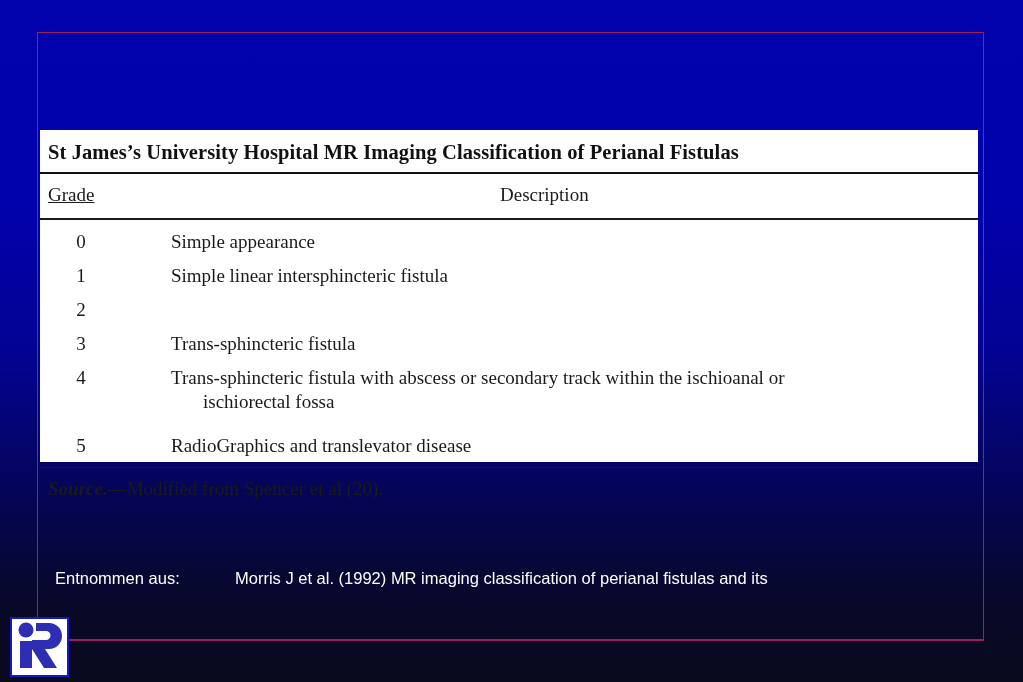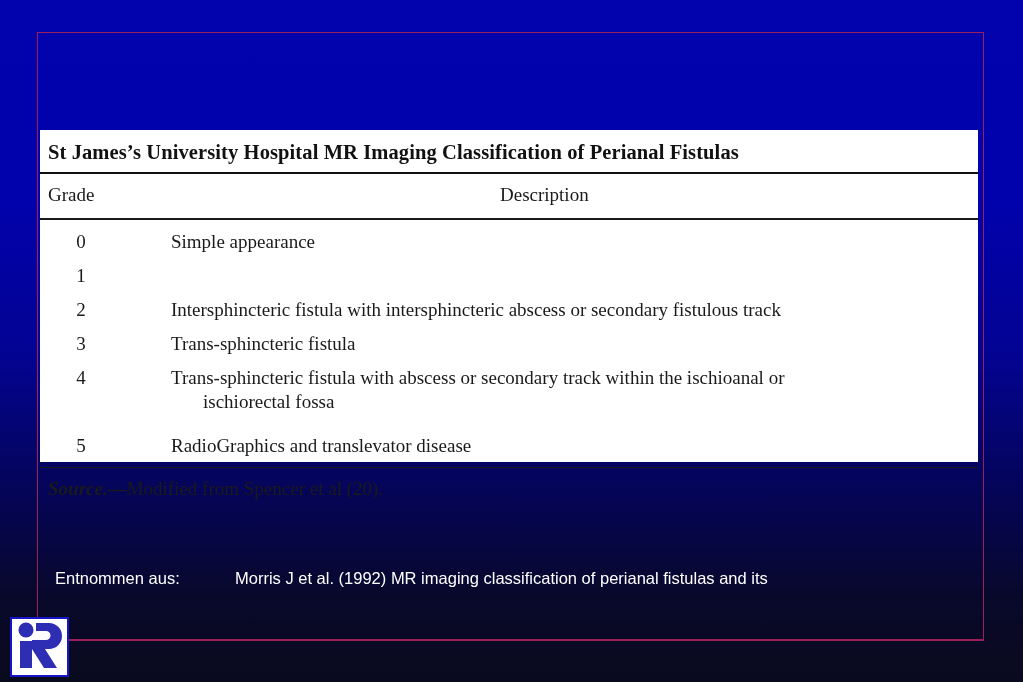--- a/index.html
+++ b/index.html
@@ -75,20 +75,21 @@
     position: relative;
     height: 44px;
     font-family: "Liberation Serif", "DejaVu Serif", serif;
     font-size: 19px;
     color: #1a1a1a;
   }
   .tbl-colhead .ch-grade {
     position: absolute;
     left: 8px;
     top: 10px;
+    text-decoration: underline;
   }
   .tbl-colhead .ch-desc {
     position: absolute;
     left: 460px;
     top: 10px;
   }
 
   .tbl-body {
     position: relative;
     padding-top: 9px;
@@ -211,25 +212,25 @@
 
     <div class="tbl-body">
 
       <div class="row">
         <span class="grade">0</span>
         <span class="desc">Simple appearance</span>
       </div>
 
       <div class="row">
         <span class="grade">1</span>
+        <span class="desc">Simple linear intersphincteric fistula</span>
       </div>
 
       <div class="row">
         <span class="grade">2</span>
-        <span class="desc">Intersphincteric fistula with intersphincteric abscess or secondary fistulous track</span>
       </div>
 
       <div class="row">
         <span class="grade">3</span>
         <span class="desc">Trans-sphincteric fistula</span>
       </div>
 
       <div class="row tall">
         <span class="grade">4</span>
         <span class="desc">

